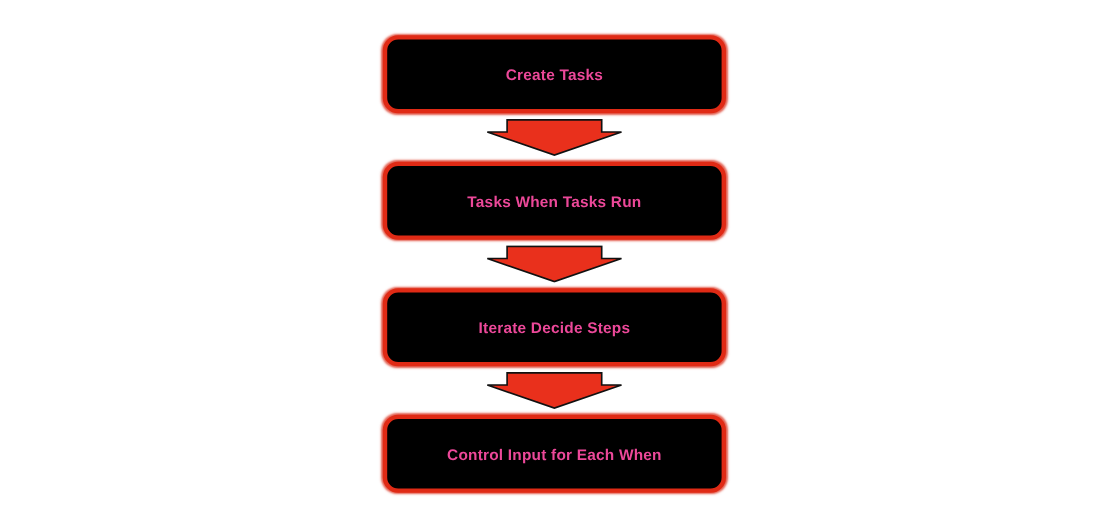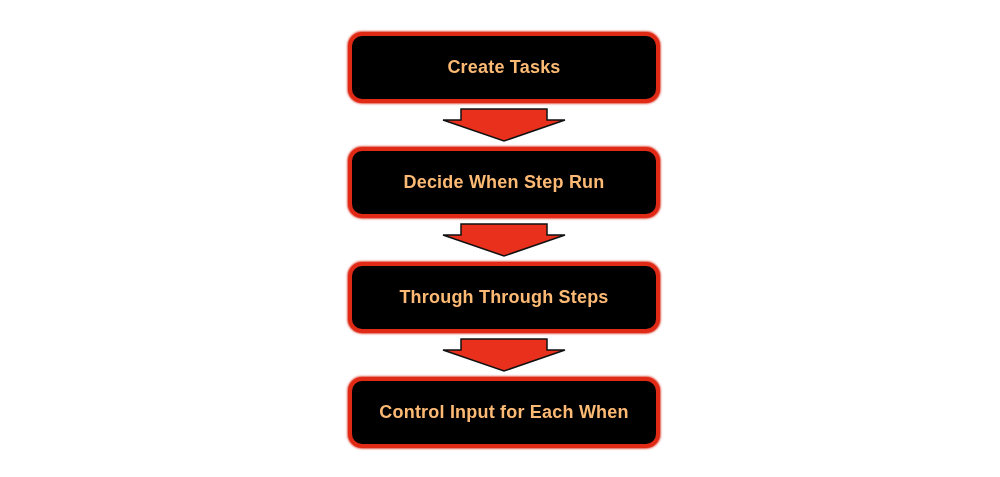--- a/index.html
+++ b/index.html
@@ -30,22 +30,22 @@
     height: 71px;
     background: #000000;
     border: 4px solid #e02a15;
     border-radius: 14px;
     box-shadow: 0 0 2px 1px rgba(216, 38, 18, 0.75);
     display: flex;
     align-items: center;
     justify-content: center;
   }
   .flow-box .label {
-    color: #fdba74;
-    font-size: 18px;
+    color: #ec4899;
+    font-size: 14px;
     font-weight: 700;
     letter-spacing: 0.2px;
     white-space: nowrap;
   }
   .flow-arrow {
     width: 124px;
     height: 34px;
     margin: 5px 0;
     display: block;
   }
@@ -58,29 +58,29 @@
 
     <div class="flow-box">
       <span class="label">Create Tasks</span>
     </div>
 
     <svg class="flow-arrow" viewBox="0 0 124 34">
       <polygon points="19,1 105,1 105,12 123,12 62,33 1,12 19,12" stroke="#111111" stroke-width="1.5" stroke-linejoin="miter" fill="#e9301c"></polygon>
     </svg>
 
     <div class="flow-box">
-      <span class="label">Decide When Step Run</span>
+      <span class="label">Tasks When Tasks Run</span>
     </div>
 
     <svg class="flow-arrow" viewBox="0 0 124 34">
       <polygon points="19,1 105,1 105,12 123,12 62,33 1,12 19,12" stroke="#111111" stroke-width="1.5" stroke-linejoin="miter" fill="#e9301c"></polygon>
     </svg>
 
     <div class="flow-box">
-      <span class="label">Through Through Steps</span>
+      <span class="label">Iterate Decide Steps</span>
     </div>
 
     <svg class="flow-arrow" viewBox="0 0 124 34">
       <polygon points="19,1 105,1 105,12 123,12 62,33 1,12 19,12" stroke="#111111" stroke-width="1.5" stroke-linejoin="miter" fill="#e9301c"></polygon>
     </svg>
 
     <div class="flow-box">
       <span class="label">Control Input for Each When</span>
     </div>
 

